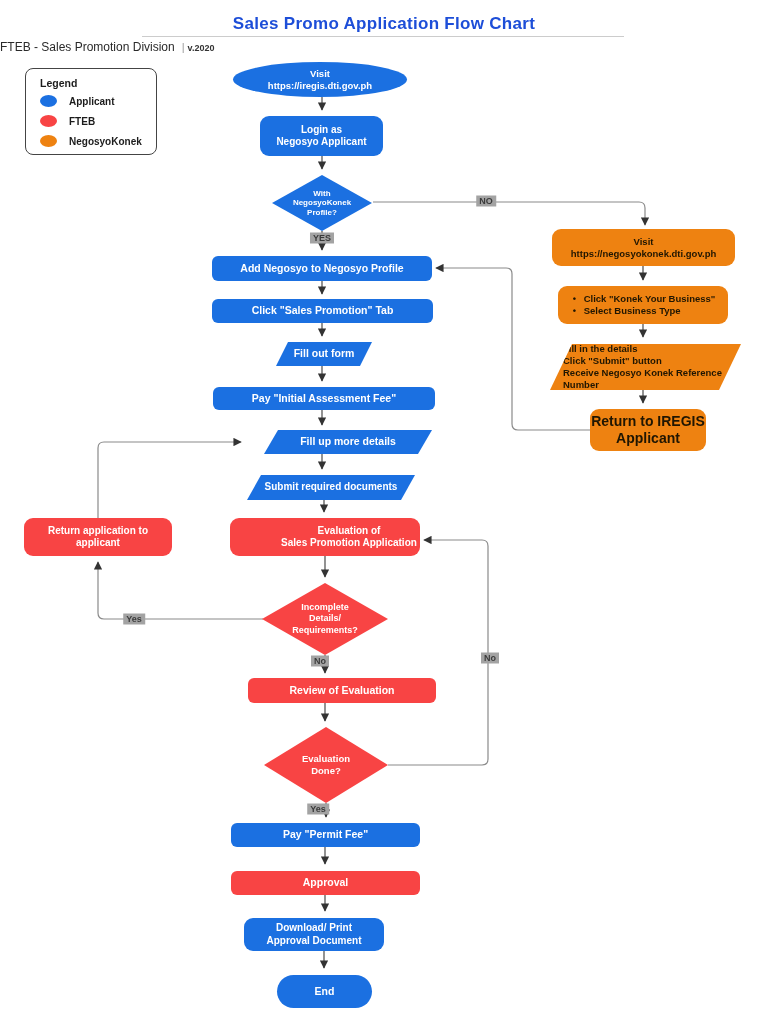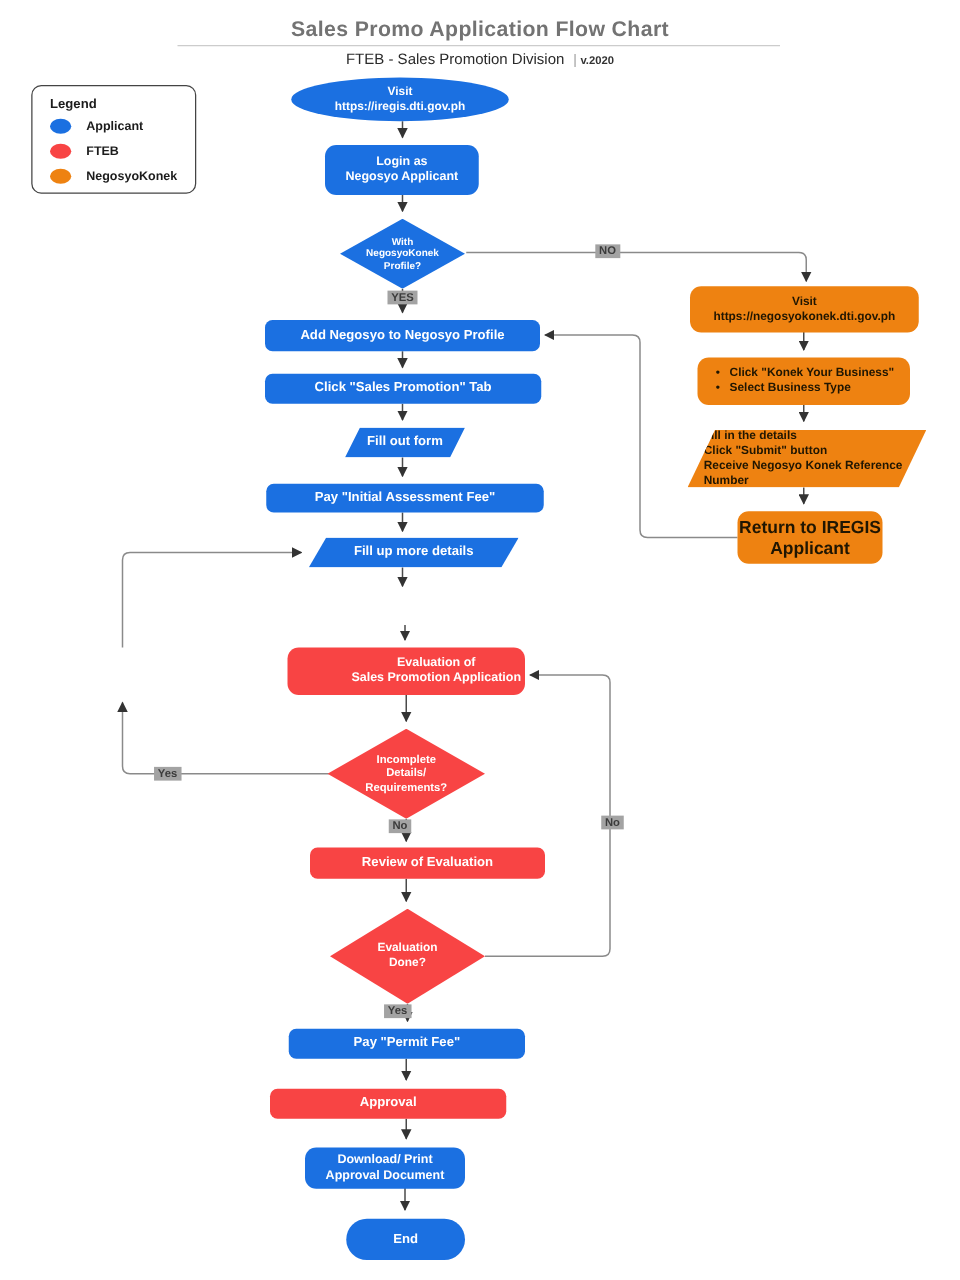--- a/index.html
+++ b/index.html
@@ -3,27 +3,27 @@
 <meta charset="utf-8">
 <style>
   * { margin:0; padding:0; box-sizing:border-box; }
   html,body { background:#ffffff; }
   .page {
     position:relative; width:768px; height:1024px; background:#ffffff;
     font-family:"Liberation Sans", sans-serif; overflow:hidden;
   }
   .title {
     position:absolute; left:0; top:14px; width:768px; text-align:center;
-    font-size:17px; font-weight:700; color:#737373; letter-spacing:.3px;
+    font-size:17px; font-weight:700; color:#1d4ed8; letter-spacing:.3px;
   }
   .title-rule {
     position:absolute; left:142px; top:36px; width:482px; height:1px; background:#cccccc;
   }
   .subtitle {
-    position:absolute; left:0; top:40px; width:768px; text-align:center;
+    position:absolute; left:0; top:40px; width:768px; text-align:left;
     font-size:12px; color:#2a2a2a; font-weight:400;
   }
   .subtitle .ver-sep { color:#9a9a9a; font-size:11px; margin:0 3px 0 7px; }
   .subtitle .ver { font-size:9px; font-weight:700; color:#333; }
 
   
   .legend {
     position:absolute; left:25px; top:68px; width:132px; height:87px;
     border:1px solid #444; border-radius:8px; background:#fff;
   }
@@ -152,32 +152,41 @@
   </div>
 
   <div class="node blue para-sm" style="left:276px; top:342px; width:96px; height:24px; font-size:10.5px;">
     <span>Fill out form</span>
   </div>
 
   <div class="node blue bar" style="left:213px; top:387px; width:222px; height:23px; font-size:10.5px;">
     <span>Pay "Initial Assessment Fee"</span>
   </div>
 
-  <div class="node blue para-md" style="left:247px; top:430px; width:168px; height:24px; font-size:10.5px;">
+  <div class="node blue para-md" style="left:264px; top:430px; width:168px; height:24px; font-size:10.5px;">
     <span>Fill up more details</span>
   </div>
 
+  <div class="node blue para-md" style="left:247px; top:475px; width:168px; height:25px; font-size:10px;">
+    <span>Submit required documents</span>
+  </div>
 
   <div class="node red round" style="left:230px; top:518px; width:190px; height:38px; font-size:10px;padding-left:48px;">
     <div>
         <div>Evaluation of</div>
         <div>Sales Promotion Application</div>
       </div>
   </div>
 
+  <div class="node red round" style="left:24px; top:518px; width:148px; height:38px; font-size:10px;">
+    <div>
+        <div>Return application to</div>
+        <div>applicant</div>
+      </div>
+  </div>
 
   <div class="node red diamond" style="left:262px; top:583px; width:126px; height:72px; font-size:9px; line-height:1.25;">
     <div>
         <div>Incomplete</div>
         <div>Details/</div>
         <div>Requirements?</div>
       </div>
   </div>
 
   <div class="node red bar" style="left:232px; top:678px; width:188px; height:25px; font-size:10.5px;margin-left:16px;">
@@ -188,25 +197,25 @@
     <div>
         <div>Evaluation</div>
         <div>Done?</div>
       </div>
   </div>
 
   <div class="node blue bar" style="left:231px; top:823px; width:189px; height:24px; font-size:10.5px;">
     <span>Pay "Permit Fee"</span>
   </div>
 
-  <div class="node red bar" style="left:216px; top:871px; width:189px; height:24px; font-size:10.5px;">
+  <div class="node red bar" style="left:231px; top:871px; width:189px; height:24px; font-size:10.5px;">
     <span>Approval</span>
   </div>
 
-  <div class="node blue round" style="left:244px; top:918px; width:128px; height:33px; font-size:10px;">
+  <div class="node blue round" style="left:244px; top:918px; width:140px; height:33px; font-size:10px;">
     <div>
         <div>Download/ Print</div>
         <div>Approval Document</div>
       </div>
   </div>
 
   <div class="node blue pill" style="left:277px; top:975px; width:95px; height:33px; font-size:10.5px;">
     <span>End</span>
   </div>
 

